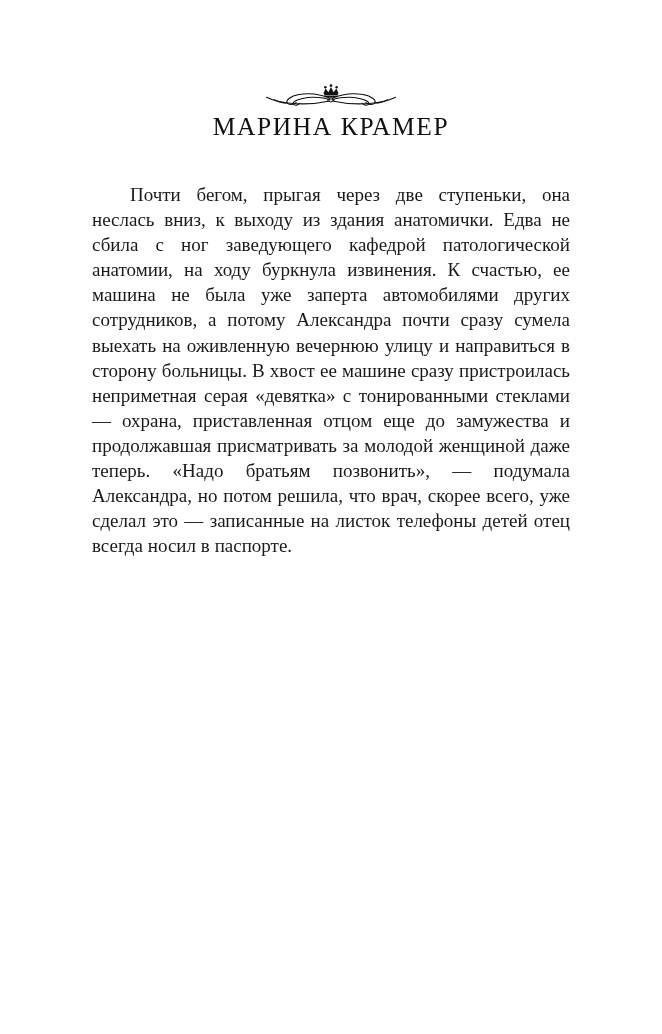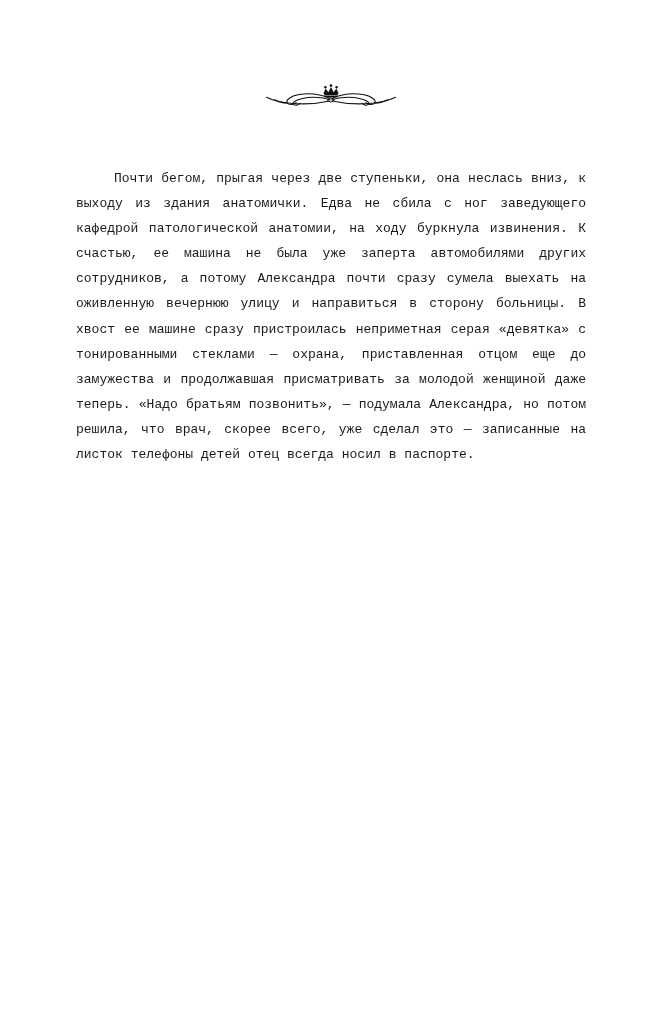--- a/index.html
+++ b/index.html
@@ -46,23 +46,23 @@
 
   
   .body-text {
     position: absolute;
     left: 76px;
     top: 166px;
     width: 510px;
   }
 
   .body-paragraph {
-    margin: 0;
-    font-family: Liberation Mono, monospace;
-    font-size: 13px;
+    margin: 16px;
+    font-family: Liberation Serif, serif;
+    font-size: 19px;
     line-height: 25.1px;
     color: #1a1a1a;
     text-align: justify;
     text-justify: inter-word;
     text-indent: 38px;
     hyphens: manual;
     -webkit-hyphens: manual;
     word-spacing: 0.1px;
   }
 </style>
@@ -91,19 +91,20 @@
 
         <path d="M81 18.3 C90 14.4 102 12.7 112 14.6 C121 16.3 125.5 20.4 123.8 23.0 C122.3 25.3 117.0 25.0 114.8 22.6"></path>
         <path d="M81 19.6 C89.5 17.3 100 16.6 108.5 18.4 C115.5 19.9 119.0 22.6 117.7 24.3 C116.5 25.8 112.4 25.3 111.0 23.3"></path>
         <path d="M123.8 23.0 C127.0 23.0 132.5 22.0 136.5 19.7"></path>
         <path d="M81 21.0 C93 23.6 108 24.5 121 23.2 C131 22.2 139 19.9 144.5 17.2"></path>
 
         <path d="M76.5 19.8 L80 17.6 L83.5 19.8 L80 22.0 Z" stroke-width="0.95"></path>
       </g>
     </svg>
 
+    <div class="author-name">МАРИНА КРАМЕР</div>
   </div>
 
   <div class="body-text">
     <p class="body-paragraph">Почти бегом, прыгая через две ступеньки, она неслась вниз, к выходу из здания анатомички. Едва не сбила с ног заведующего кафедрой патологической анатомии, на ходу буркнула извинения. К счастью, ее машина не была уже заперта автомобилями других сотрудников, а потому Александра почти сразу сумела выехать на оживленную вечернюю улицу и направиться в сторону больницы. В хвост ее машине сразу пристроилась неприметная серая «девятка» с тонированными стеклами — охрана, приставленная отцом еще до замужества и продолжавшая присматривать за молодой женщиной даже теперь. «Надо братьям позвонить», — подумала Александра, но потом решила, что врач, скорее всего, уже сделал это — записанные на листок телефоны детей отец всегда носил в паспорте.</p>
   </div>
 
 </div>
 
 </body></html>

